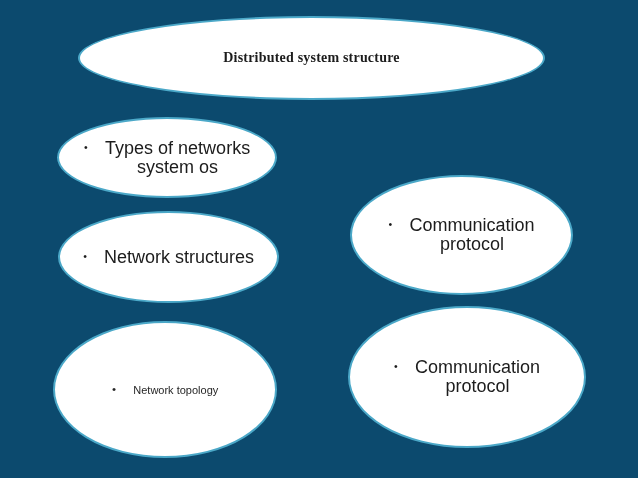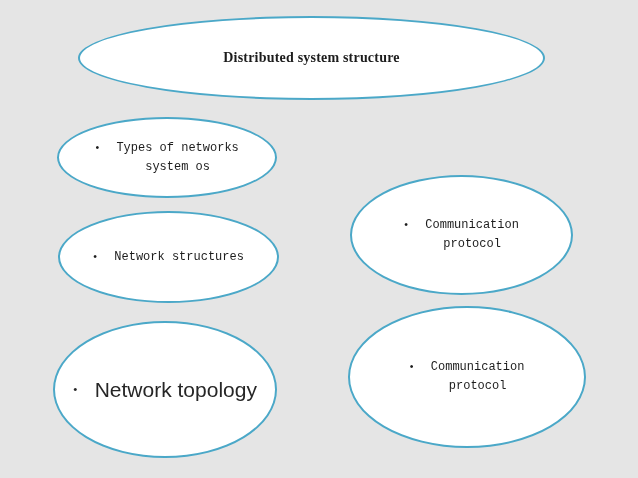--- a/index.html
+++ b/index.html
@@ -4,21 +4,21 @@
 <style>
   html, body {
     margin: 0;
     padding: 0;
     background: #ffffff;
   }
   #slide {
     position: relative;
     width: 638px;
     height: 478px;
-    background: #e5e5e5;
+    background: #0c4a6e;
     overflow: hidden;
     font-family: "Liberation Serif", serif;
   }
   .ellipse {
     position: absolute;
     border: 2px solid #4BA8C8;
     border-radius: 50%;
     background: #ffffff;
     box-sizing: border-box;
     display: flex;
@@ -38,29 +38,29 @@
     align-items: flex-start;
   }
   .bullet {
     font-size: 12px;
     line-height: 19px;
     color: #1c1c1c;
     margin-right: 17px;
   }
   .lines {
     text-align: center;
-    font-size: 12px;
+    font-size: 18px;
     line-height: 19px;
     color: #1c1c1c;
-    font-family: Liberation Mono, monospace;
+    font-family: Liberation Sans, sans-serif;
   }
   
   .sans .lines {
     font-family: "Liberation Sans", sans-serif;
-    font-size: 21px;
+    font-size: 11px;
     line-height: 20px;
     color: #262626;
   }
   .sans .bullet {
     line-height: 20px;
     font-size: 13px;
     color: #262626;
   }
   
   #el-main      { left: 78px;  top: 16px;  width: 467px; height: 84px; }

